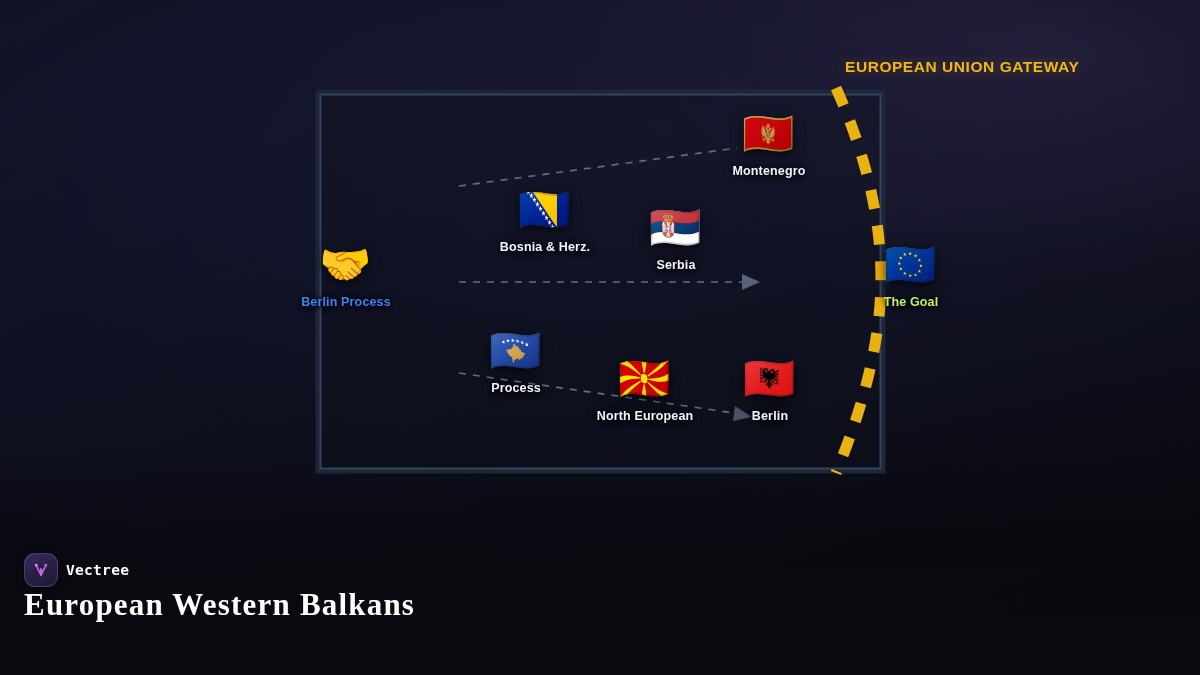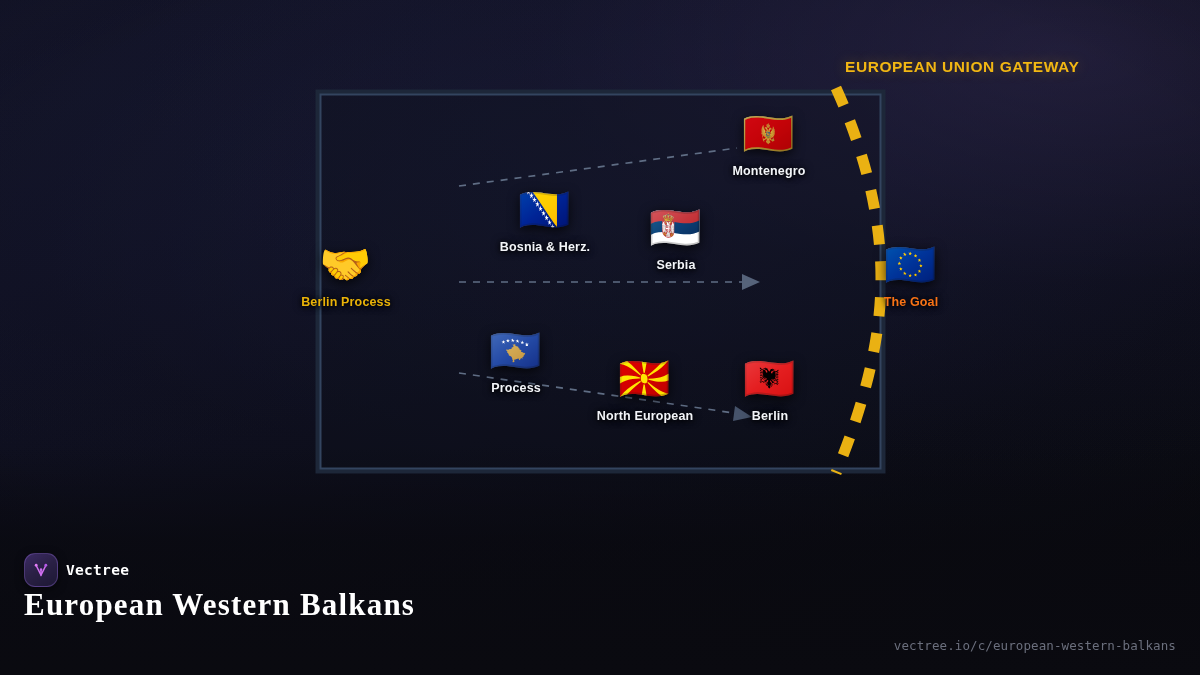--- a/index.html
+++ b/index.html
@@ -74,22 +74,22 @@
     user-select:none;
   }
   .node .node-label {
     margin-top:9px;
     font-size:12.5px;
     font-weight:bold;
     letter-spacing:0.15px;
     color:#f3f5f9;
     text-shadow:0 1px 4px rgba(0,0,0,0.95), 0 0 9px rgba(0,0,0,0.85);
   }
-  .node.muted .node-label { color:#eab308; }
-  .node.goal  .node-label { color:#f97316; text-shadow:0 1px 4px rgba(0,0,0,0.95), 0 0 10px rgba(0,0,0,0.9); }
+  .node.muted .node-label { color:#3b82f6; }
+  .node.goal  .node-label { color:#bef264; text-shadow:0 1px 4px rgba(0,0,0,0.95), 0 0 10px rgba(0,0,0,0.9); }
 
   
   .footer { position:absolute; left:0; right:0; bottom:0; height:140px; }
 
   .brand-row {
     position:absolute; left:24px; top:18px;
     display:flex; align-items:center; gap:8px;
   }
   .brand-mark {
     width:34px; height:34px; border-radius:11px;
@@ -197,16 +197,15 @@
           <circle cx="6.2" cy="6.3" r="1.7" fill="#e27ef5"></circle>
           <circle cx="17.8" cy="6.3" r="1.7" fill="#b45ae8"></circle>
           <circle cx="12" cy="11.4" r="1.5" fill="#c96cf0"></circle>
         </svg>
       </span>
       <span class="brand-name">Vectree</span>
     </div>
 
     <div class="doc-title">European Western Balkans</div>
 
-    <div class="doc-url">vectree.io/c/european-western-balkans</div>
   </div>
 
 </div>
 
 </body></html>

